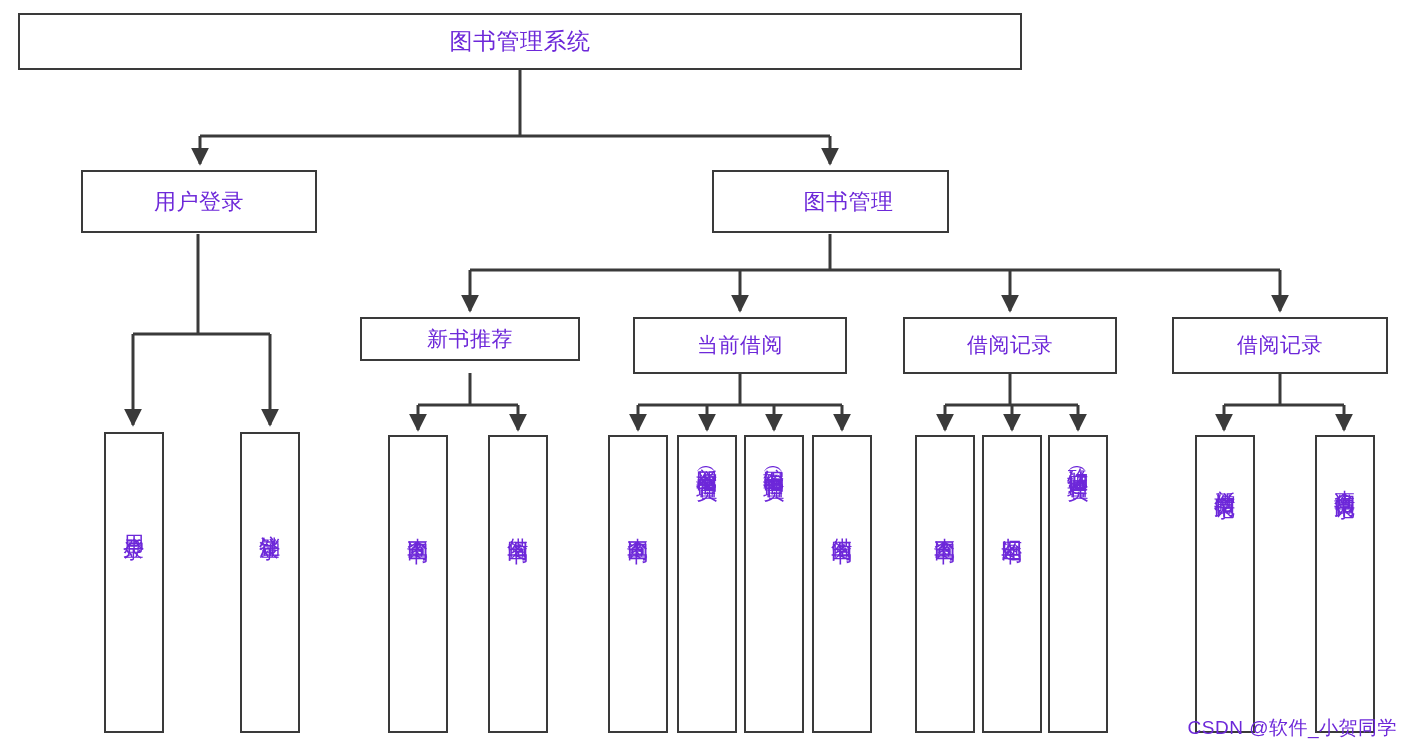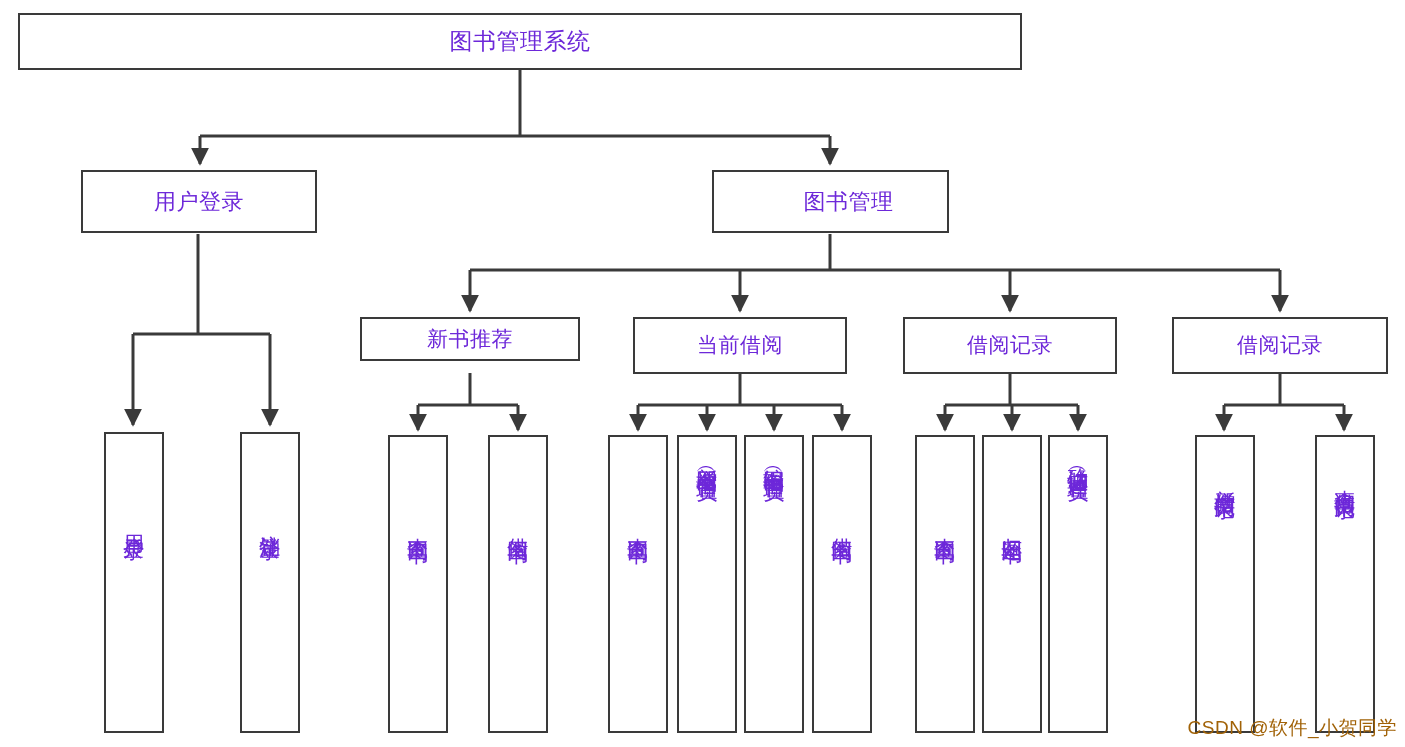--- a/index.html
+++ b/index.html
@@ -70,21 +70,21 @@
     margin-top: 14px;
   }
   .leaf.med .node-label {
     margin-top: 36px;
   }
   .watermark {
     position: absolute;
     right: 8px;
     bottom: 6px;
     font-size: 19px;
-    color: #a16207;
+    color: #6d28d9;
     letter-spacing: 0.5px;
     z-index: 5;
     white-space: nowrap;
   }
 </style>
 </head>
 <body>
 
 <div id="canvas">
 

